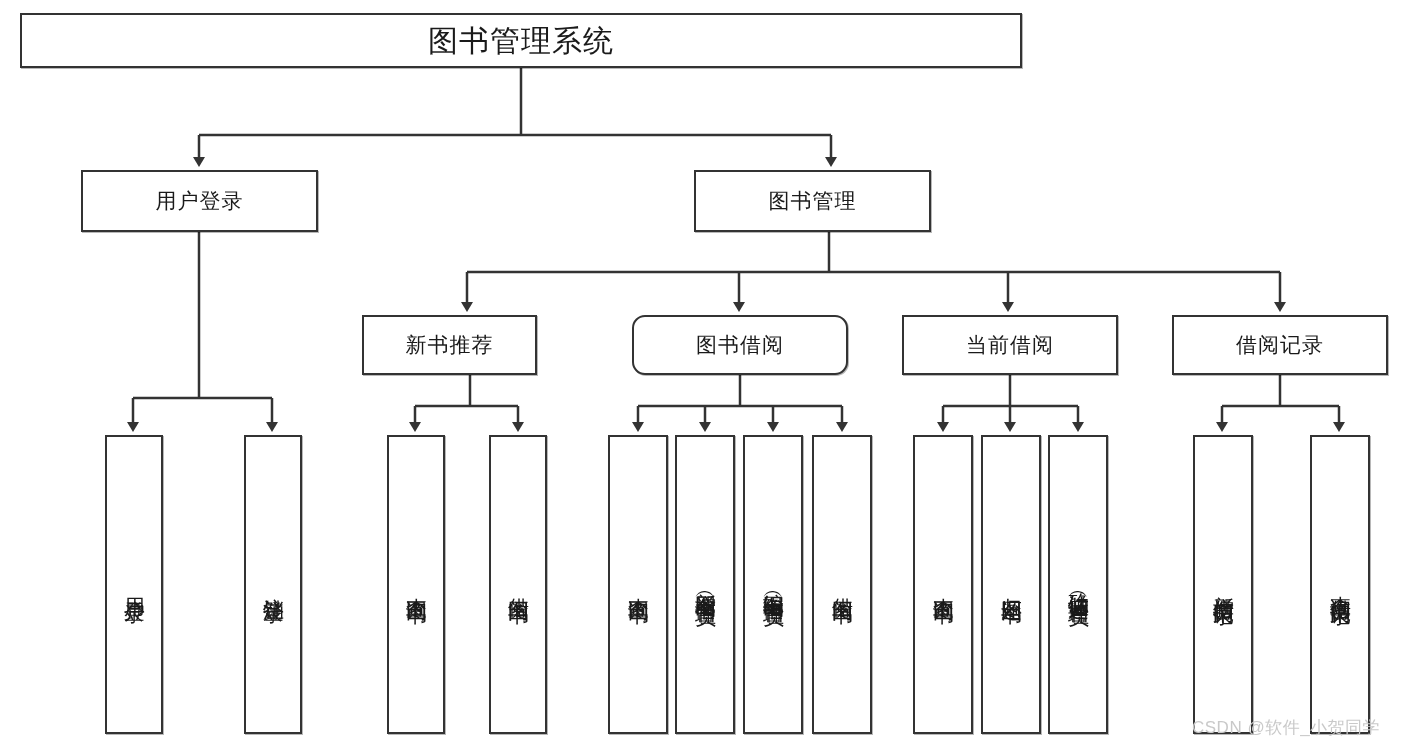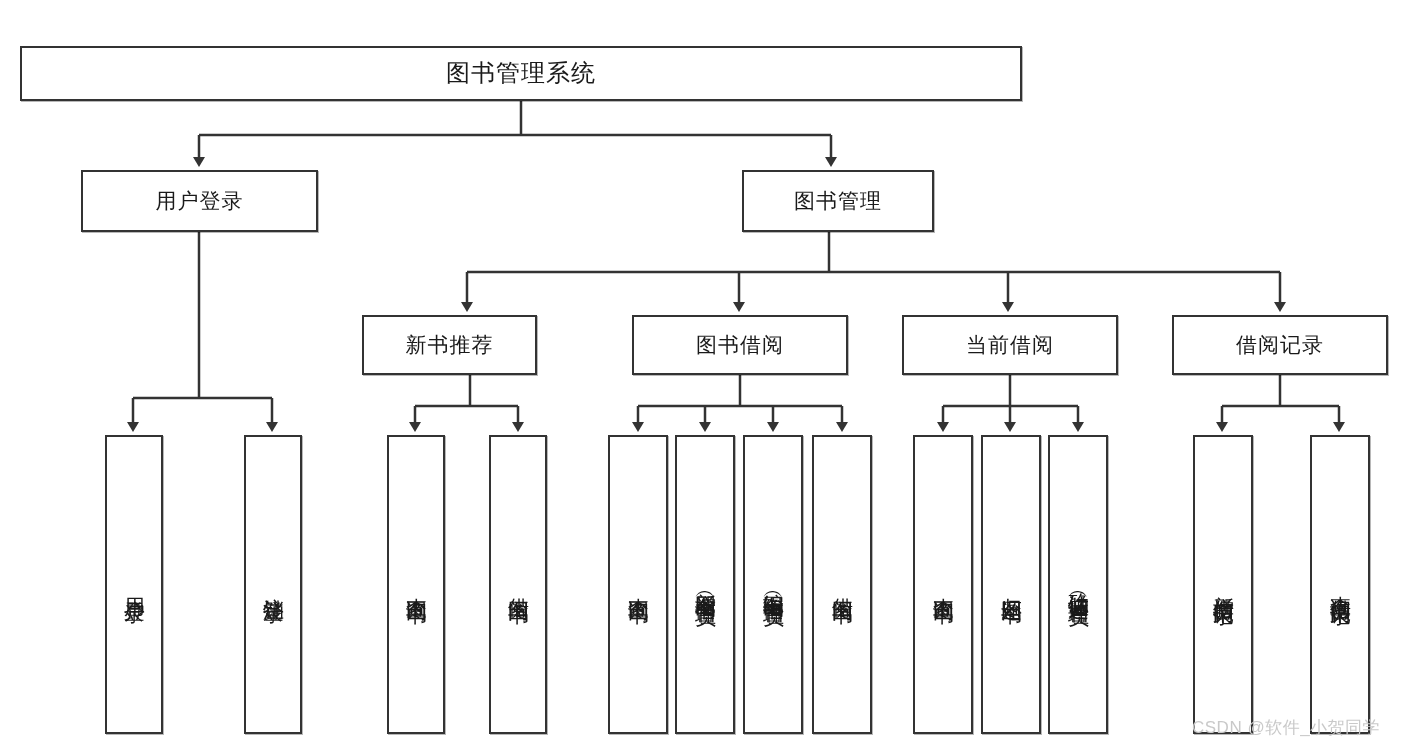--- a/index.html
+++ b/index.html
@@ -36,22 +36,21 @@
     justify-content: center;
     text-align: center;
     box-shadow: 1px 1px 0 rgba(0,0,0,0.28);
   }
   .node.h {
     font-size: 21px;
     letter-spacing: 1px;
     line-height: 1.2;
   }
   .node.root {
-    font-size: 24px;
-    margin-top: 33px;
+    font-size: 30px;
   }
   .node.v {
     font-size: 21px;
     letter-spacing: 1px;
   }
   .vtext {
     writing-mode: vertical-rl;
     text-orientation: upright;
     line-height: 1.18;
     letter-spacing: 2px;
@@ -122,28 +121,28 @@
     </g>
   </svg>
 
   <div class="node h root" style="left:20px; top:13px; width:1002px; height:55px;">
     <span>图书管理系统</span>
   </div>
 
   <div class="node h" style="left:81px; top:170px; width:237px; height:62px;">
     <span>用户登录</span>
   </div>
-  <div class="node h" style="left:742px; top:170px; width:192px; height:62px;">
+  <div class="node h" style="left:694px; top:170px; width:237px; height:62px;">
     <span>图书管理</span>
   </div>
 
   <div class="node h" style="left:362px; top:315px; width:175px; height:60px;">
     <span>新书推荐</span>
   </div>
-  <div class="node h" style="left:632px; top:315px; width:216px; height:60px;">
+  <div class="node h" style="left:632px; top:315px; width:216px; height:60px;border-radius:13px;">
     <span>图书借阅</span>
   </div>
   <div class="node h" style="left:1172px; top:315px; width:216px; height:60px;">
     <span>借阅记录</span>
   </div>
   <div class="node h" style="left:902px; top:315px; width:216px; height:60px;">
     <span>当前借阅</span>
   </div>
 
   <div class="node v" style="left:105px; top:435px; width:58px; height:299px;">

